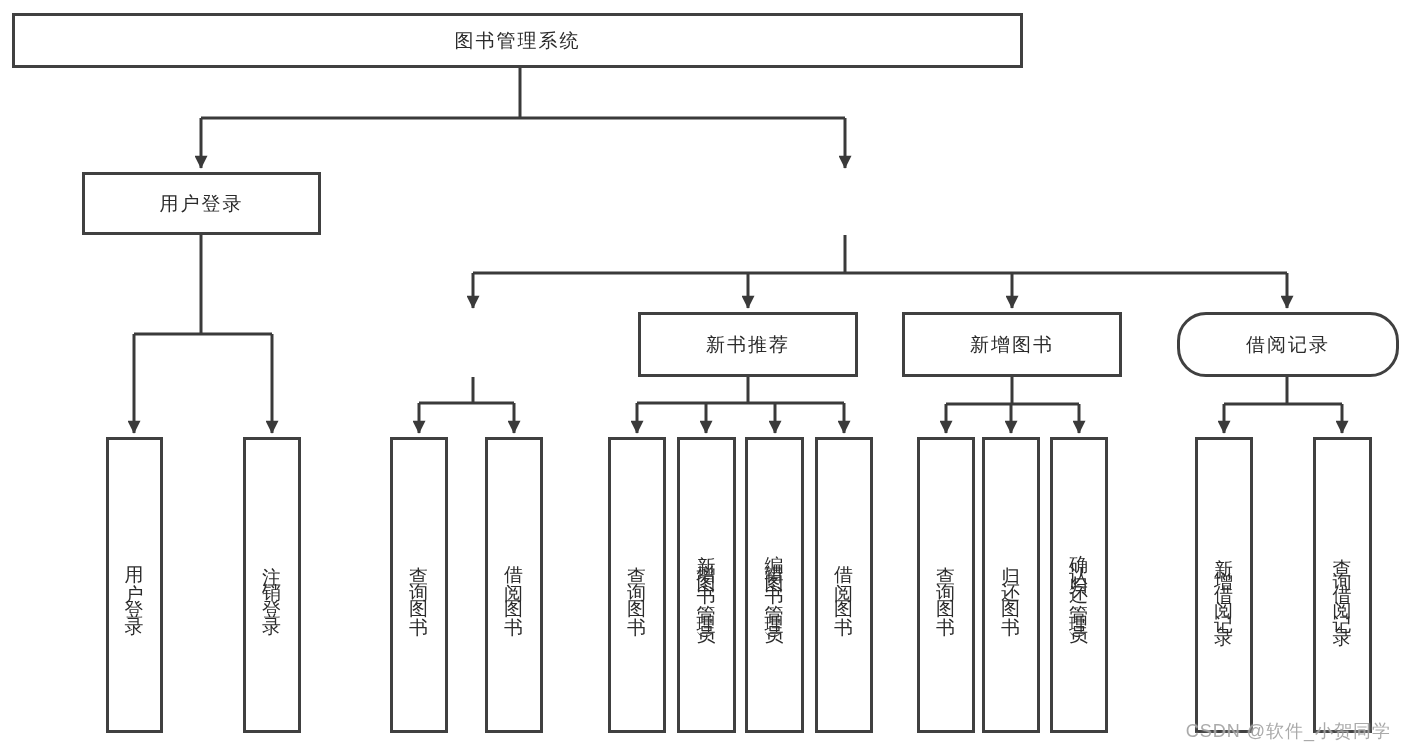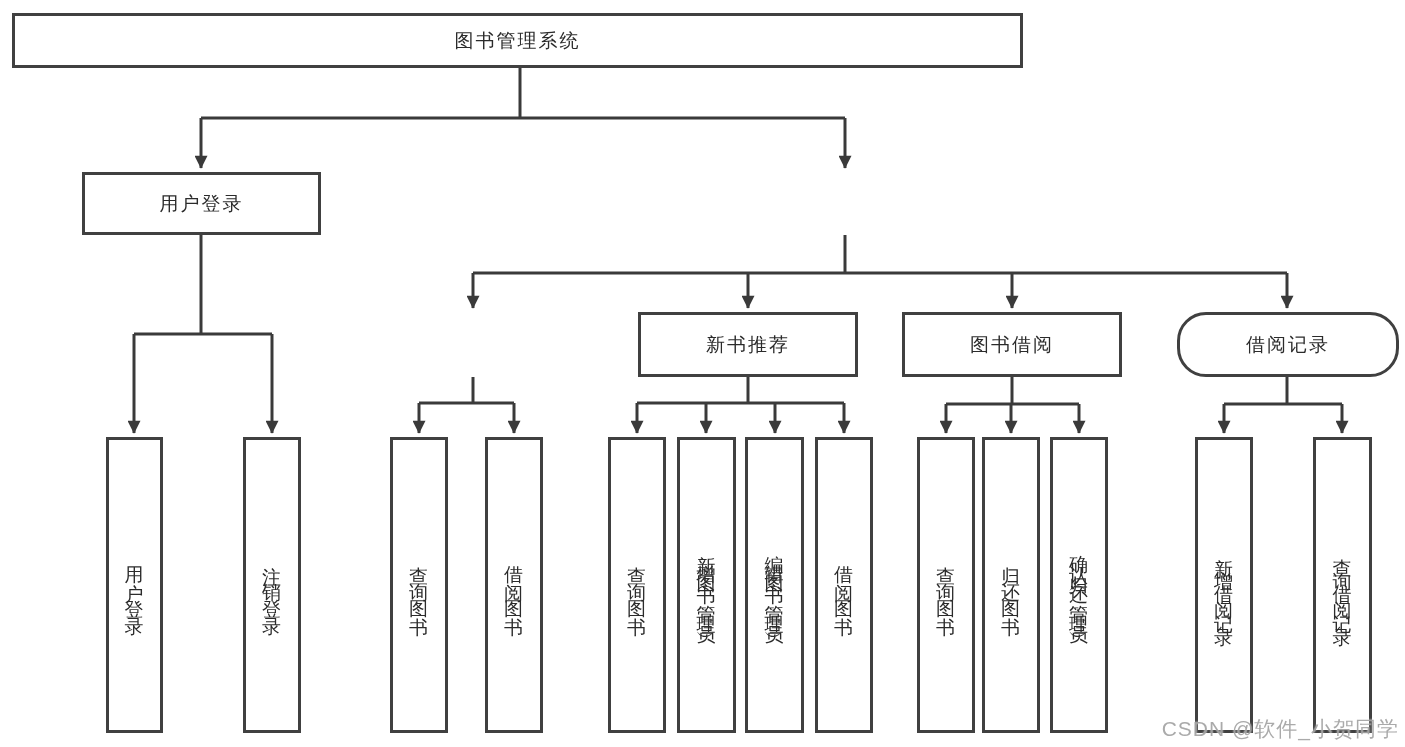--- a/index.html
+++ b/index.html
@@ -46,24 +46,24 @@
     font-size: 19px;
     writing-mode: vertical-rl;
     text-orientation: mixed;
     line-height: 1;
   }
   .sp4 { letter-spacing: 17px; }
   .sp6 { letter-spacing: 14px; }
   .sp9 { letter-spacing: 10px; }
   .watermark {
     position: absolute;
-    right: 6px;
+    right: 14px;
     bottom: 4px;
     z-index: 3;
-    font-size: 21px;
+    font-size: 18px;
     letter-spacing: 1px;
     color: rgba(155, 155, 155, 0.85);
     text-shadow: 0 0 2px rgba(255, 255, 255, 0.9);
     white-space: nowrap;
   }
 </style>
 </head>
 <body>
 
 <div id="canvas">
@@ -116,21 +116,21 @@
       <path d="M1224 404 V433" marker-end="url(#arr)"></path>
       <path d="M1342 404 V433" marker-end="url(#arr)"></path>
     </g>
   </svg>
 
   <div class="box root" style="left:12px; top:13px; width:1011px; height:55px;">图书管理系统</div>
 
   <div class="box hbox" style="left:82px; top:172px; width:239px; height:63px;">用户登录</div>
 
   <div class="box hbox" style="left:638px; top:312px; width:220px; height:65px;">新书推荐</div>
-  <div class="box hbox" style="left:902px; top:312px; width:220px; height:65px;">图书借阅</div>
+  <div class="box hbox" style="left:902px; top:312px; width:220px; height:65px;">新增图书</div>
   <div class="box hbox" style="left:1177px; top:312px; width:222px; height:65px;border-radius:29px;">借阅记录</div>
 
   <div class="box leaf sp4" style="left:106px; width:57px;">用户登录</div>
   <div class="box leaf sp4" style="left:243px; width:58px;">注销登录</div>
 
   <div class="box leaf sp4" style="left:390px; width:58px;">查询图书</div>
   <div class="box leaf sp4" style="left:485px; width:58px;">借阅图书</div>
 
   <div class="box leaf sp4" style="left:608px; width:58px;">查询图书</div>
   <div class="box leaf sp9" style="left:677px; width:59px;">新增图书（管理员）</div>

